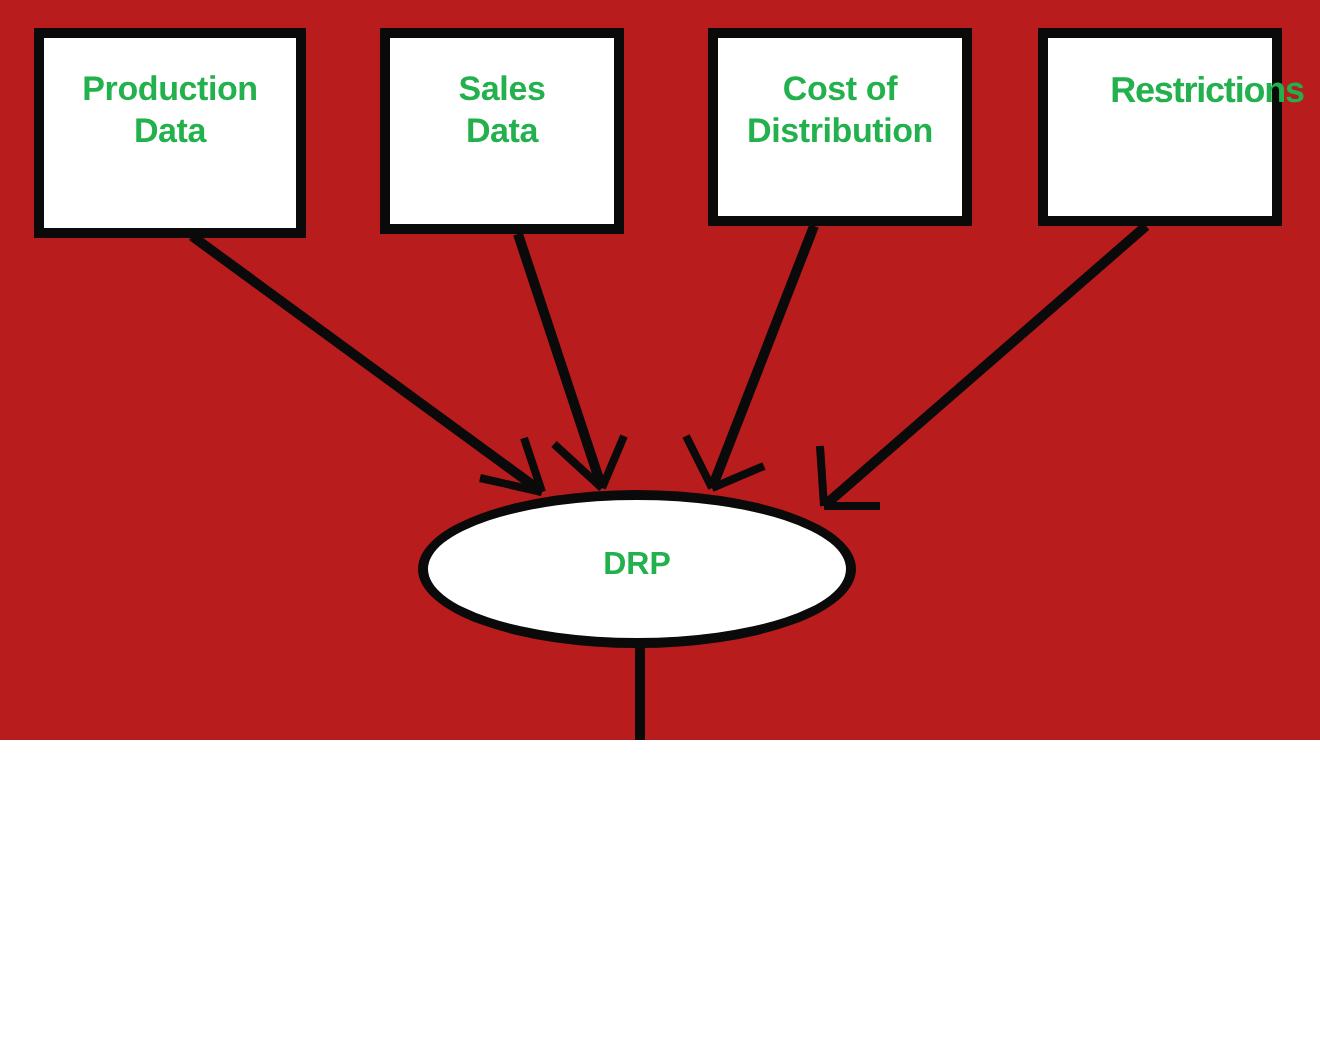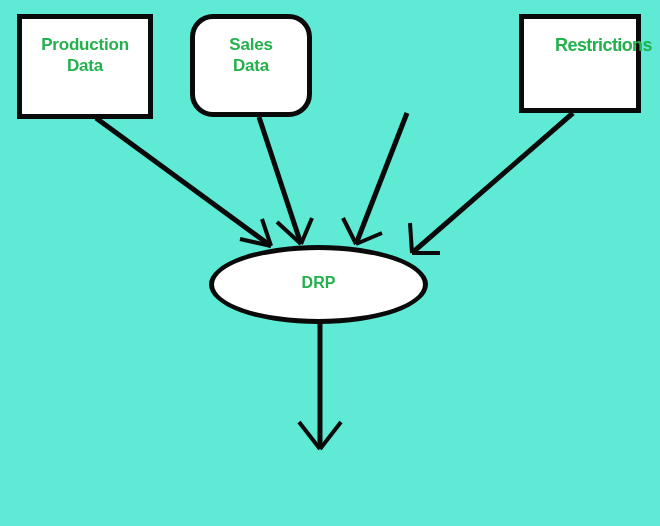--- a/index.html
+++ b/index.html
@@ -4,22 +4,22 @@
 <title>DRP Diagram</title>
 <style>
   html, body {
     margin: 0;
     padding: 0;
     background: #ffffff;
   }
   #canvas {
     position: relative;
     width: 660px;
-    height: 526px;
-    background: #5eead4;
+    height: 370px;
+    background: #b91c1c;
     overflow: hidden;
     font-family: "Liberation Sans", sans-serif;
   }
   #edges {
     position: absolute;
     left: 0;
     top: 0;
     width: 660px;
     height: 526px;
     pointer-events: none;
@@ -100,25 +100,29 @@
       <line x1="320" y1="449" x2="299" y2="422" stroke-width="4"></line>
       <line x1="320" y1="449" x2="341" y2="422" stroke-width="4"></line>
     </g>
   </svg>
 
   <div class="node-box top-align" style="left:17px; top:14px; width:136px; height:105px;">
     <span class="node-label">Production
 Data</span>
   </div>
 
-  <div class="node-box top-align" style="left:190px; top:14px; width:122px; height:103px;border-radius:23px;">
+  <div class="node-box top-align" style="left:190px; top:14px; width:122px; height:103px;">
     <span class="node-label">Sales
 Data</span>
   </div>
 
+  <div class="node-box top-align" style="left:354px; top:14px; width:132px; height:99px;">
+    <span class="node-label">Cost of
+Distribution</span>
+  </div>
 
   <div class="node-box top-align" style="left:519px; top:14px; width:122px; height:99px;">
     <span class="node-label wide">Restrictions</span>
   </div>
 
   <div class="ellipse-node" style="left:209px; top:245px; width:219px; height:79px;">
     <span class="ellipse-label">DRP</span>
   </div>
 
 

